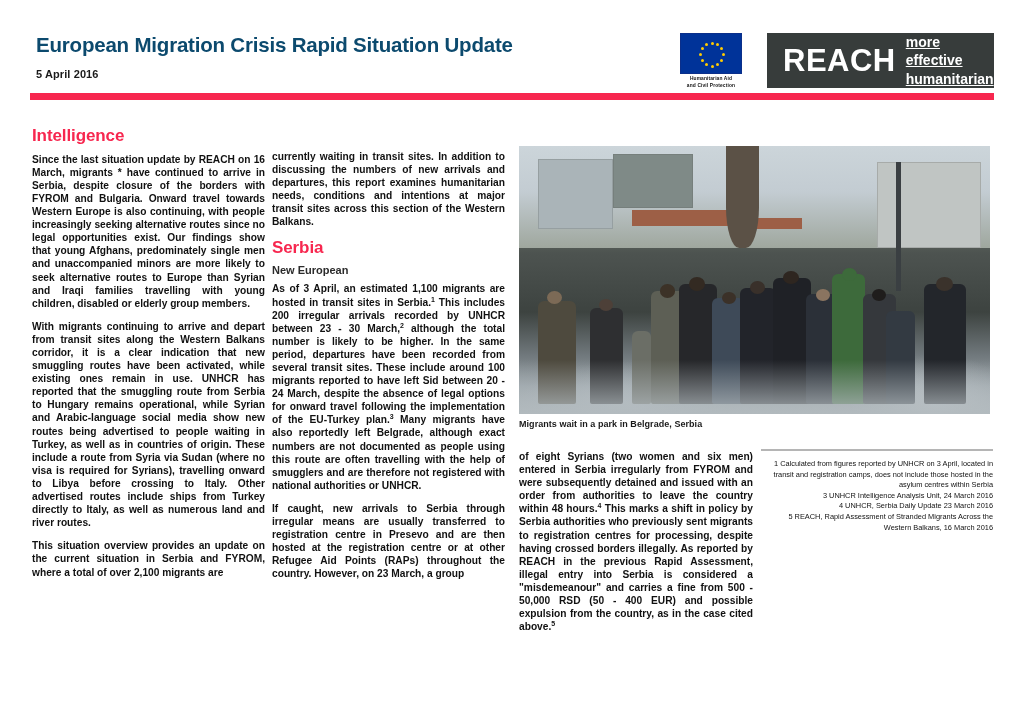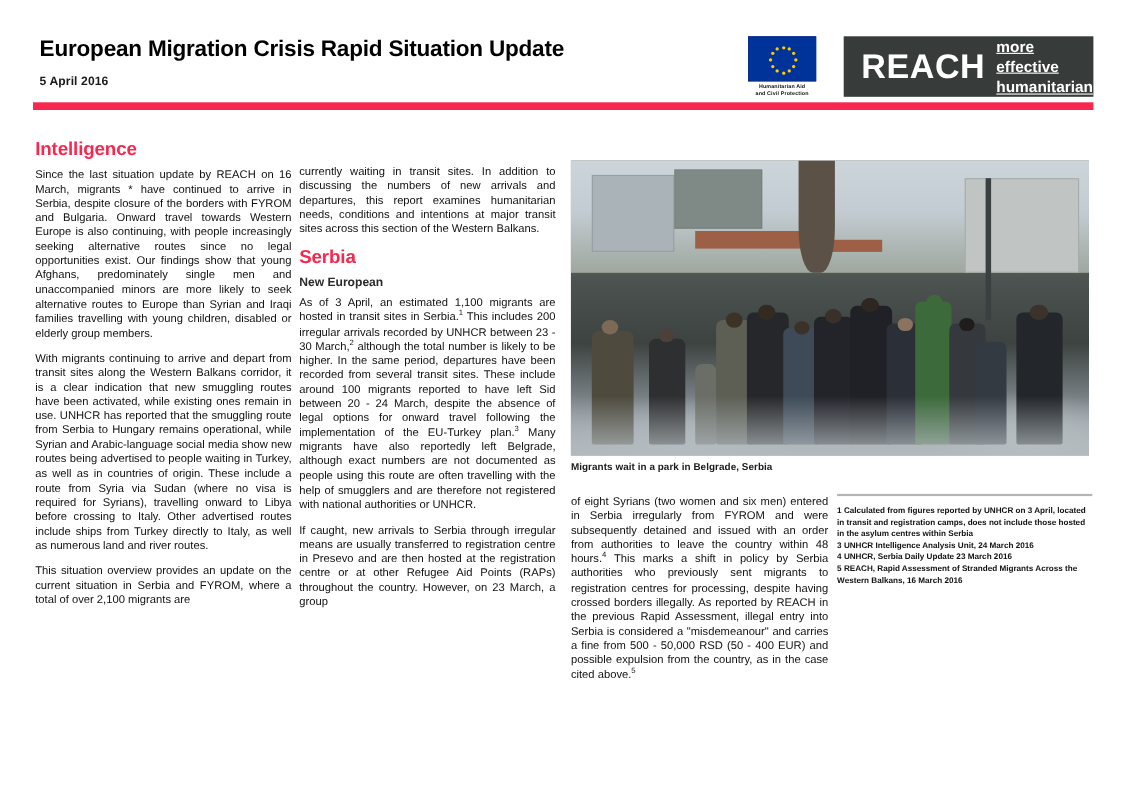--- a/index.html
+++ b/index.html
@@ -32,21 +32,21 @@
   }
   .title-block {
     position: absolute;
     left: 36px;
     top: 34px;
   }
   .doc-title {
     font-size: 20.5px;
     font-weight: bold;
     letter-spacing: -0.2px;
-    color: #000000;
+    color: #0c4a6e;
     line-height: 1.1;
     white-space: nowrap;
   }
   .doc-date {
     margin-top: 11px;
     font-size: 11px;
     font-weight: bold;
     color: #1a1a1a;
     letter-spacing: 0.1px;
   }
@@ -127,21 +127,21 @@
   .col {
     position: absolute;
     font-size: 10.2px;
     line-height: 13.1px;
     text-align: justify;
     color: #111111;
     font-weight: bold;
   }
   .col p {
     margin: 0 0 10px 0;
-    font-weight: normal;
+    font-weight: bold;
   }
 
   #col1 { left: 32px; top: 127px; width: 233px; }
   #col2 { left: 272px; top: 150px; width: 233px; }
   #col3 { left: 519px; top: 450px; width: 234px; }
 
   .section-head {
     color: #f7274f;
     font-size: 17px;
     font-weight: bold;
@@ -251,22 +251,23 @@
     font-size: 7.4px;
     line-height: 10.6px;
     font-weight: bold;
     color: #111;
     margin: 0 0 14px 0;
     text-align: left;
   }
   .note-list {
     font-size: 7.4px;
     line-height: 10.6px;
-    font-weight: bold;
+    font-weight: normal;
     color: #111;
+    text-align: right;
   }
   .note-item { margin: 0; }
 </style>
 </head>
 <body>
 
 <div class="page">
 
   <div class="header">
 

